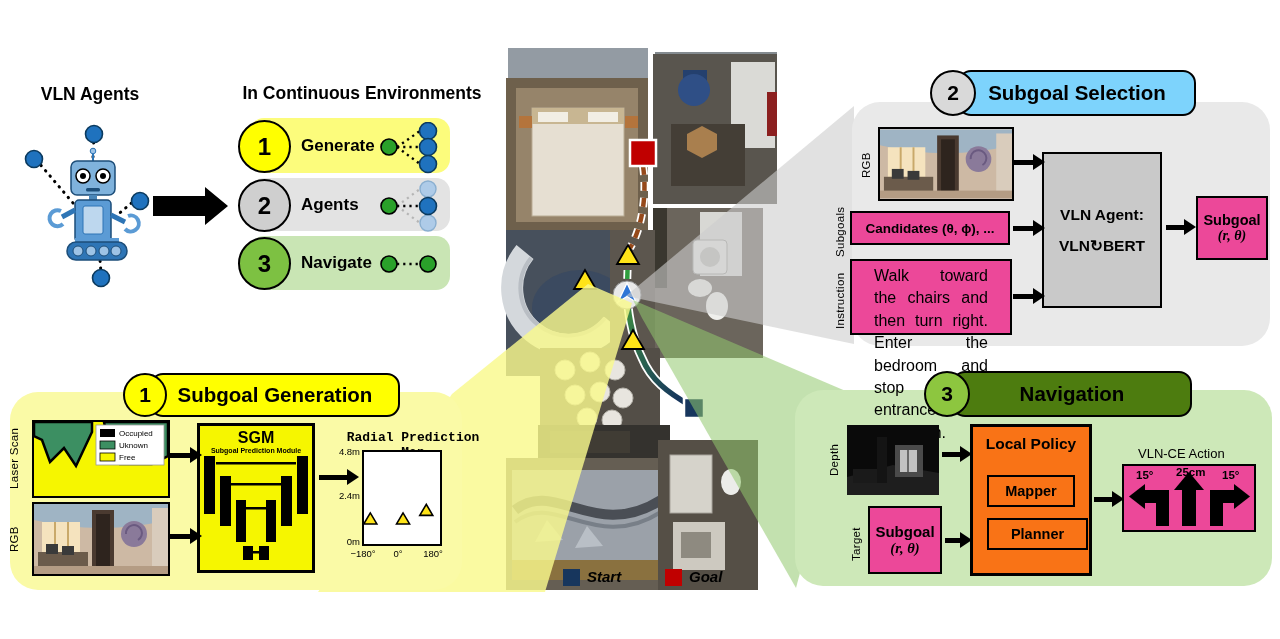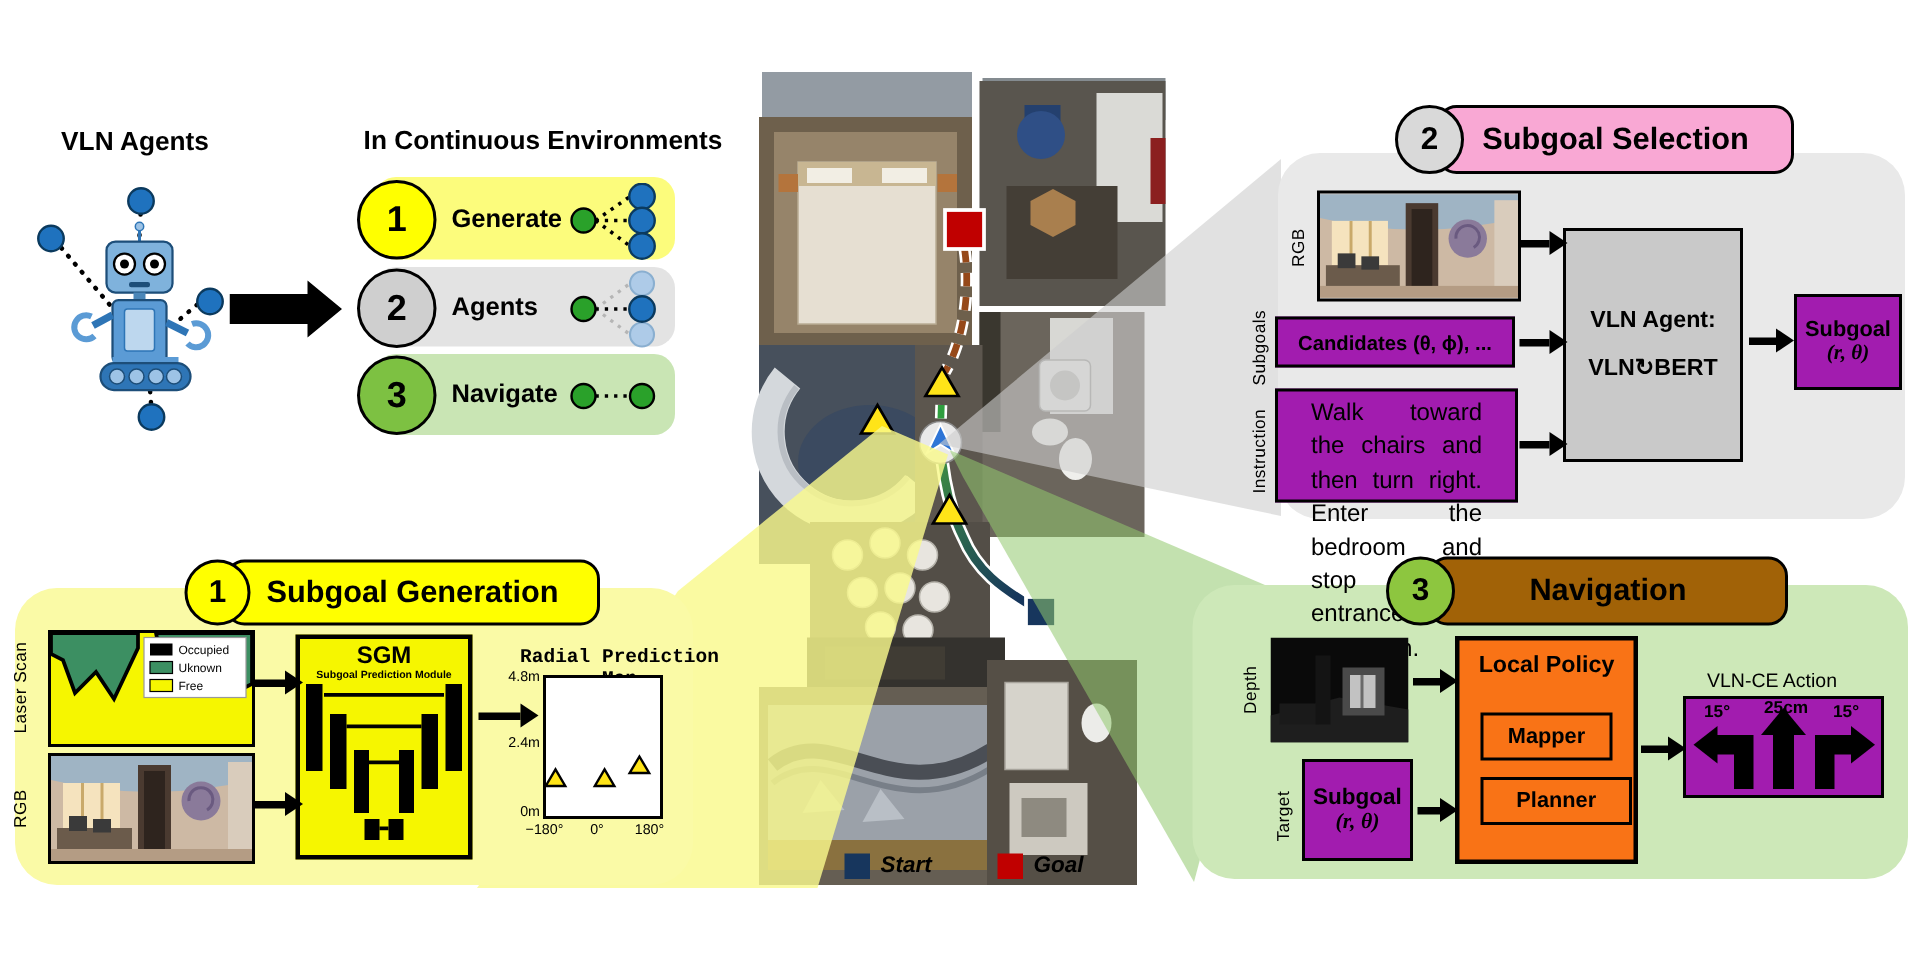--- a/index.html
+++ b/index.html
@@ -12,21 +12,21 @@
   
   .numcircle{border:2.5px solid #000;border-radius:50%;display:flex;align-items:center;justify-content:center;
              font-weight:bold;z-index:5;}
   .pill{border:2.5px solid #000;border-radius:13px;display:flex;align-items:center;justify-content:center;
         font-weight:bold;z-index:4;}
   
   .steprow{border-radius:14px;z-index:3;}
   .steplabel{font-weight:bold;font-size:17px;z-index:4;}
   
   .panel{border-radius:28px;z-index:3;}
-  .whitebox{background:#a21caf;border:2px solid #000;z-index:4;}
+  .whitebox{background:#ec4899;border:2px solid #000;z-index:4;}
   
   .harrow{position:absolute;height:5px;background:#000;z-index:5;}
   .harrow::after{content:"";position:absolute;right:-12px;top:-6px;width:0;height:0;
                  border-left:12px solid #000;border-top:8.5px solid transparent;border-bottom:8.5px solid transparent;}
   .vlabel{position:absolute;writing-mode:vertical-rl;transform:rotate(180deg);
           font-size:11.5px;text-align:center;z-index:4;letter-spacing:.3px;}
   .ticklabel{position:absolute;font-size:9.5px;z-index:4;}
   .legend-swatch{position:absolute;width:17px;height:17px;z-index:4;}
   .maplegend{position:absolute;font-size:15px;font-style:italic;font-weight:600;z-index:4;}
   svg{display:block;}
@@ -299,21 +299,21 @@
       </svg>
   </div>
   <div class="ticklabel" style="left:334px;top:446px;width:26px;text-align:right;">4.8m</div>
   <div class="ticklabel" style="left:334px;top:490px;width:26px;text-align:right;">2.4m</div>
   <div class="ticklabel" style="left:334px;top:536px;width:26px;text-align:right;">0m</div>
   <div class="ticklabel" style="left:347px;top:548px;width:32px;text-align:center;">−180°</div>
   <div class="ticklabel" style="left:388px;top:548px;width:20px;text-align:center;">0°</div>
   <div class="ticklabel" style="left:418px;top:548px;width:30px;text-align:center;">180°</div>
 
   <div class="abs panel" style="left:852px;top:102px;width:418px;height:244px;background:#E9E9E9;"></div>
-  <div class="abs pill" style="left:958px;top:70px;width:234px;height:42px;background:#f9a8d4;font-size:20.5px;">Subgoal Selection</div>
+  <div class="abs pill" style="left:958px;top:70px;width:234px;height:42px;background:#7dd3fc;font-size:20.5px;">Subgoal Selection</div>
   <div class="abs numcircle" style="left:930px;top:70px;width:42px;height:42px;background:#D9D9D9;font-size:21px;">2</div>
 
   <div class="vlabel" style="left:860px;top:145px;height:40px;">RGB</div>
   <svg class="abs" style="left:878px;top:127px;z-index:4;border:2px solid #000;" width="132" height="70" viewBox="0 0 134 70">
     <rect width="134" height="70" fill="#CDB9A4"></rect>
     <path d="M0,0 H134 V16 Q67,32 0,16 Z" fill="#9FB4C4"></path>
     <rect x="8" y="18" width="38" height="30" fill="#F5E3BE"></rect>
     <line x1="21" y1="18" x2="21" y2="48" stroke="#C9A96A" stroke-width="2"></line>
     <line x1="34" y1="18" x2="34" y2="48" stroke="#C9A96A" stroke-width="2"></line>
     <rect x="4" y="48" width="50" height="20" fill="#6B5B4B"></rect>
@@ -344,21 +344,21 @@
     <div class="bold" style="font-size:14.5px;">Subgoal</div>
     <div class="math" style="font-size:14px;">(r, θ)</div>
   </div>
 
   <div class="harrow" style="left:1013px;top:160px;width:20px;"></div>
   <div class="harrow" style="left:1013px;top:226px;width:20px;"></div>
   <div class="harrow" style="left:1013px;top:294px;width:20px;"></div>
   <div class="harrow" style="left:1166px;top:225px;width:18px;"></div>
 
   <div class="abs panel" style="left:795px;top:390px;width:477px;height:196px;background:#CDE8B8;"></div>
-  <div class="abs pill" style="left:952px;top:371px;width:236px;height:42px;background:#a16207;font-size:20.5px;">Navigation</div>
+  <div class="abs pill" style="left:952px;top:371px;width:236px;height:42px;background:#4d7c0f;font-size:20.5px;">Navigation</div>
   <div class="abs numcircle" style="left:924px;top:371px;width:42px;height:42px;background:#8DC63F;font-size:21px;">3</div>
 
   <div class="vlabel" style="left:828px;top:434px;height:52px;">Depth</div>
   <svg class="abs" style="left:847px;top:425px;z-index:4;" width="92" height="70" viewBox="0 0 92 70">
     <rect width="92" height="70" fill="#0A0A0A"></rect>
     <polygon points="0,70 92,70 92,48 46,40 0,52" fill="#1E1E1E"></polygon>
     <rect x="48" y="20" width="28" height="32" fill="#4A4A4A"></rect>
     <rect x="53" y="25" width="17" height="22" fill="#C2C2C2"></rect>
     <line x1="61" y1="25" x2="61" y2="47" stroke="#6A6A6A" stroke-width="2"></line>
     <rect x="6" y="44" width="26" height="14" fill="#1A1A1A"></rect>

